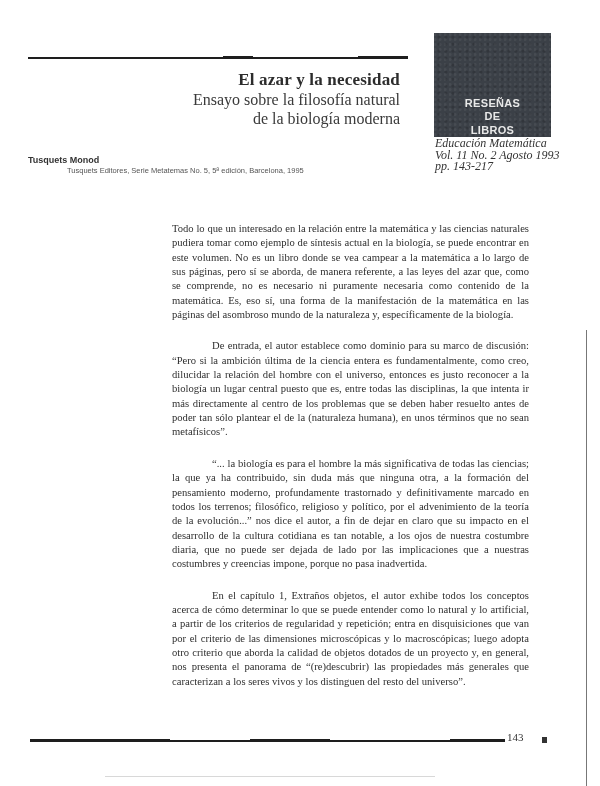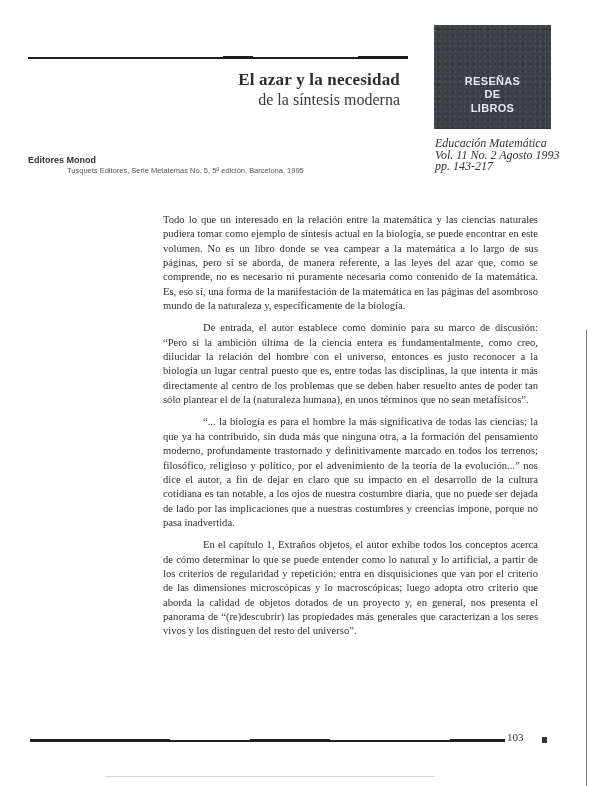--- a/index.html
+++ b/index.html
@@ -4,49 +4,50 @@
 <style>
   html, body { margin: 0; padding: 0; background: #ffffff; }
   body { width: 600px; height: 786px; position: relative; overflow: hidden; font-family: "Liberation Serif", "DejaVu Serif", serif; color: #2a2a2a; }
   .top-rule { position: absolute; left: 28px; top: 57px; width: 380px; height: 2px; background: #1e1e1e; }
   .top-rule .seg { position: absolute; top: -1px; height: 3px; background: #1e1e1e; }
   .title-block { position: absolute; left: 40px; top: 70px; width: 360px; text-align: right; }
   .title { font-size: 17px; font-weight: bold; color: #2c2c2c; letter-spacing: 0.2px; line-height: 20px; }
   .subtitle { font-size: 16px; color: #3a3a3a; line-height: 19px; }
   .author { position: absolute; left: 28px; top: 155px; font-family: "Liberation Sans", "DejaVu Sans", sans-serif; font-size: 9px; font-weight: bold; color: #333; }
   .citation { position: absolute; left: 28px; top: 166px; font-family: "Liberation Sans", "DejaVu Sans", sans-serif; font-size: 7.5px; color: #555; white-space: nowrap; margin-left: 39px; }
-  .section-box { position: absolute; left: 434px; top: 25px; width: 117px; height: 104px; background: #3b4047;
+  .section-box { position: absolute; left: 434px; top: 33px; width: 117px; height: 104px; background: #3b4047;
     background-image: radial-gradient(circle at 20% 30%, rgba(255,255,255,0.06) 1px, transparent 2px), radial-gradient(circle at 70% 60%, rgba(0,0,0,0.15) 1px, transparent 2px);
-    background-size: 5px 5px, 7px 7px; display: flex; flex-direction: column; justify-content: flex-end; align-items: center; padding-bottom: 14px; box-sizing: border-box; }
+    background-size: 5px 5px, 7px 7px; display: flex; flex-direction: column; justify-content: flex-end; align-items: center; box-sizing: border-box; }
   .section-box span { font-family: "Liberation Sans", "DejaVu Sans", sans-serif; font-weight: bold; color: #e8e8e8; font-size: 11px; line-height: 13.5px; letter-spacing: 0.3px; }
   .journal { position: absolute; left: 435px; top: 138px; font-family: Liberation Serif, serif; font-style: italic; font-size: 12px; line-height: 11.5px; color: #333; }
   .body-text { position: absolute; left: 155px; top: 205px; width: 391px; font-size: 10.6px; line-height: 14.35px; color: #2e2e2e; text-align: justify; }
-  .body-text p { margin: 8px; text-indent: 40px; }
+  .body-text p { margin: 17px; text-indent: 40px; }
   .body-text p.first { text-indent: 0; }
   .bottom-rule { position: absolute; left: 30px; top: 739px; width: 475px; height: 3px; background: #1e1e1e; }
   .bottom-rule .gap { position: absolute; top: 0; height: 1px; background: #fff; }
   .page-num { position: absolute; left: 507px; top: 731px; font-size: 11px; color: #333; }
   .page-square { position: absolute; left: 542px; top: 737px; width: 5px; height: 6px; background: #333; }
   .faint-rule { position: absolute; left: 105px; top: 776px; width: 330px; height: 1px; background: #d8d8d8; }
   .scan-line { position: absolute; left: 586px; top: 330px; width: 1px; height: 456px; background: #777; }
 </style>
 </head>
 <body>
 
 <div class="top-rule">
   <div class="seg" style="left:195px;width:30px;"></div>
   <div class="seg" style="left:330px;width:50px;"></div>
 </div>
 
 <div class="title-block">
   <div class="title">El azar y la necesidad</div>
-  <div class="subtitle">de la síntesis moderna</div>
+  <div class="subtitle">Ensayo sobre la filosofía natural</div>
+  <div class="subtitle">de la biología moderna</div>
 </div>
 
-<div class="author">Editores Monod</div>
+<div class="author">Tusquets Monod</div>
 <div class="citation">Tusquets Editores, Serie Metatemas No. 5, 5ª edición, Barcelona, 1995</div>
 
 <div class="section-box">
   <span>RESEÑAS</span>
   <span>DE</span>
   <span>LIBROS</span>
 </div>
 
 <div class="journal">
   <div>Educación Matemática</div>
@@ -58,16 +59,16 @@
   <p class="first">Todo lo que un interesado en la relación entre la matemática y las ciencias naturales pudiera tomar como ejemplo de síntesis actual en la biología, se puede encontrar en este volumen. No es un libro donde se vea campear a la matemática a lo largo de sus páginas, pero sí se aborda, de manera referente, a las leyes del azar que, como se comprende, no es necesario ni puramente necesaria como contenido de la matemática. Es, eso sí, una forma de la manifestación de la matemática en las páginas del asombroso mundo de la naturaleza y, específicamente de la biología.</p>
   <p>De entrada, el autor establece como dominio para su marco de discusión: “Pero si la ambición última de la ciencia entera es fundamentalmente, como creo, dilucidar la relación del hombre con el universo, entonces es justo reconocer a la biología un lugar central puesto que es, entre todas las disciplinas, la que intenta ir más directamente al centro de los problemas que se deben haber resuelto antes de poder tan sólo plantear el de la (naturaleza humana), en unos términos que no sean metafísicos”.</p>
   <p>“... la biología es para el hombre la más significativa de todas las ciencias; la que ya ha contribuido, sin duda más que ninguna otra, a la formación del pensamiento moderno, profundamente trastornado y definitivamente marcado en todos los terrenos; filosófico, religioso y político, por el advenimiento de la teoría de la evolución...” nos dice el autor, a fin de dejar en claro que su impacto en el desarrollo de la cultura cotidiana es tan notable, a los ojos de nuestra costumbre diaria, que no puede ser dejada de lado por las implicaciones que a nuestras costumbres y creencias impone, porque no pasa inadvertida.</p>
   <p>En el capítulo 1, Extraños objetos, el autor exhibe todos los conceptos acerca de cómo determinar lo que se puede entender como lo natural y lo artificial, a partir de los criterios de regularidad y repetición; entra en disquisiciones que van por el criterio de las dimensiones microscópicas y lo macroscópicas; luego adopta otro criterio que aborda la calidad de objetos dotados de un proyecto y, en general, nos presenta el panorama de “(re)descubrir) las propiedades más generales que caracterizan a los seres vivos y los distinguen del resto del universo”.</p>
 </div>
 
 <div class="bottom-rule">
   <div class="gap" style="left:140px;width:80px;"></div>
   <div class="gap" style="left:300px;width:120px;"></div>
 </div>
-<div class="page-num">103</div>
+<div class="page-num">143</div>
 <div class="page-square"></div>
 <div class="faint-rule"></div>
 <div class="scan-line"></div>
 
 </body></html>

